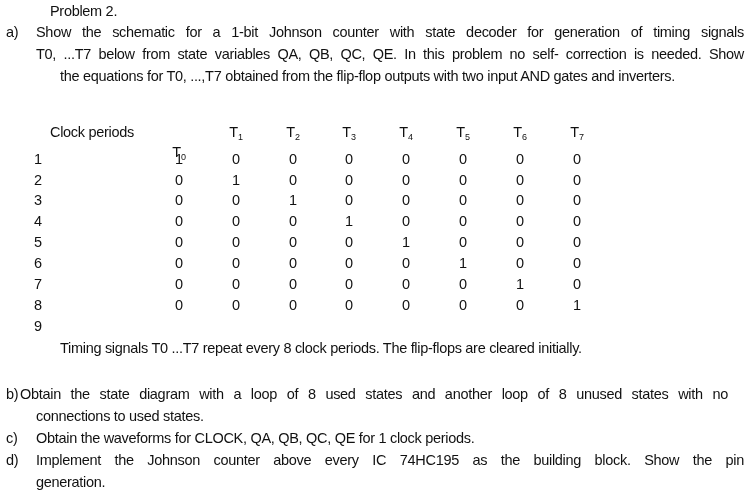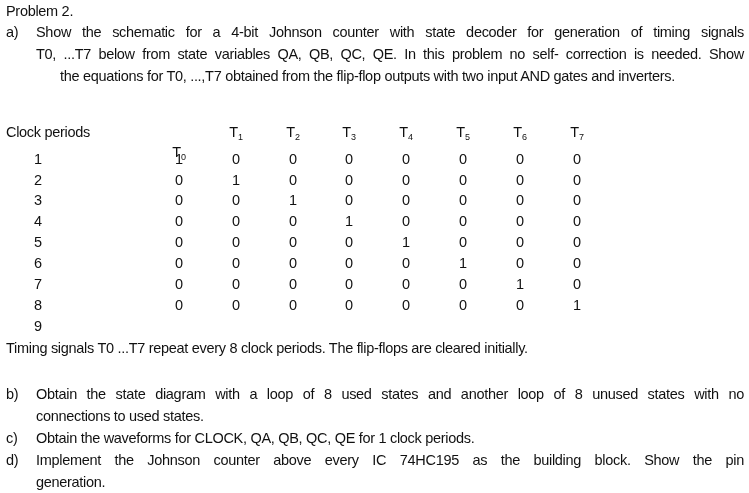--- a/index.html
+++ b/index.html
@@ -1,40 +1,40 @@
 <!DOCTYPE html>
 <html><head>
 <meta charset="utf-8">
 <style>
   html, body { margin: 0; padding: 0; background: #ffffff; }
   body {
     width: 749px; height: 493px; overflow: hidden; position: relative;
     font-family: "Liberation Sans", sans-serif; color: #111111;
     font-size: 14.5px; letter-spacing: -0.3px;
   }
-  .abs { position: absolute; white-space: nowrap; }
+  .abs { position: absolute; white-space: nowrap; margin-left: 44px; }
   .title { left: 6px; top: 3px; }
   .item-label { position: absolute; }
   .line { position: absolute; white-space: nowrap; }
   .just { text-align: justify; text-align-last: justify; white-space: normal; }
   .hdr-row, .row { position: absolute; left: 0; width: 749px; height: 20px; }
   .cell { position: absolute; width: 30px; text-align: center; }
   .rowlabel { position: absolute; left: 28px; width: 20px; text-align: center; }
   .sub { font-size: 9px; vertical-align: -3px; }
 </style>
 </head>
 <body>
 
 <div>
 
   <div class="abs title">Problem 2.</div>
 
   <div>
     <span class="item-label" style="left:6px; top:24px;">a)</span>
-    <div class="line just" style="left:36px; top:24px; width:708px;">Show the schematic for a 4-bit Johnson counter with state decoder for generation of timing signals</div>
+    <div class="line just" style="left:36px; top:24px; width:708px;">Show the schematic for a 1-bit Johnson counter with state decoder for generation of timing signals</div>
     <div class="line just" style="left:36px; top:46px; width:708px;">T0, ...T7 below from state variables QA, QB, QC, QE. In this problem no self- correction is needed. Show</div>
     <div class="line" style="left:36px; top:68px;margin-left:24px;">the equations for T0, ...,T7 obtained from the flip-flop outputs with two input AND gates and inverters.</div>
   </div>
 
   <div>
     <div class="hdr-row" style="top:124px;">
       <span class="abs" style="left:6px; top:0;">Clock periods</span>
       <span class="cell" style="left:164px;margin-top:20px;"><span>T</span><span class="sub">0</span></span>
       <span class="cell" style="left:221px;"><span>T</span><span class="sub">1</span></span>
       <span class="cell" style="left:278px;"><span>T</span><span class="sub">2</span></span>
@@ -131,25 +131,25 @@
       <span class="cell" style="left:391px;">0</span>
       <span class="cell" style="left:448px;">0</span>
       <span class="cell" style="left:505px;">0</span>
       <span class="cell" style="left:562px;">1</span>
     </div>
     <div class="row" style="top:318px;">
       <span class="rowlabel">9</span>
     </div>
   </div>
 
-  <div class="abs" style="left:6px; top:340px;text-align:right;">Timing signals T0 ...T7 repeat every 8 clock periods. The flip-flops are cleared initially.</div>
+  <div class="abs" style="left:16px; top:340px;text-align:right;">Timing signals T0 ...T7 repeat every 8 clock periods. The flip-flops are cleared initially.</div>
 
   <div>
     <span class="item-label" style="left:6px; top:386px;">b)</span>
-    <div class="line just" style="left:36px; top:386px; width:708px;">Obtain the state diagram with a loop of 8 used states and another loop of 8 unused states with no</div>
+    <div class="line just" style="left:20px; top:386px; width:708px;">Obtain the state diagram with a loop of 8 used states and another loop of 8 unused states with no</div>
     <div class="line" style="left:36px; top:408px;">connections to used states.</div>
   </div>
 
   <div>
     <span class="item-label" style="left:6px; top:430px;">c)</span>
     <div class="line" style="left:36px; top:430px;">Obtain the waveforms for CLOCK, QA, QB, QC, QE for 1 clock periods.</div>
   </div>
 
   <div>
     <span class="item-label" style="left:6px; top:452px;">d)</span>

